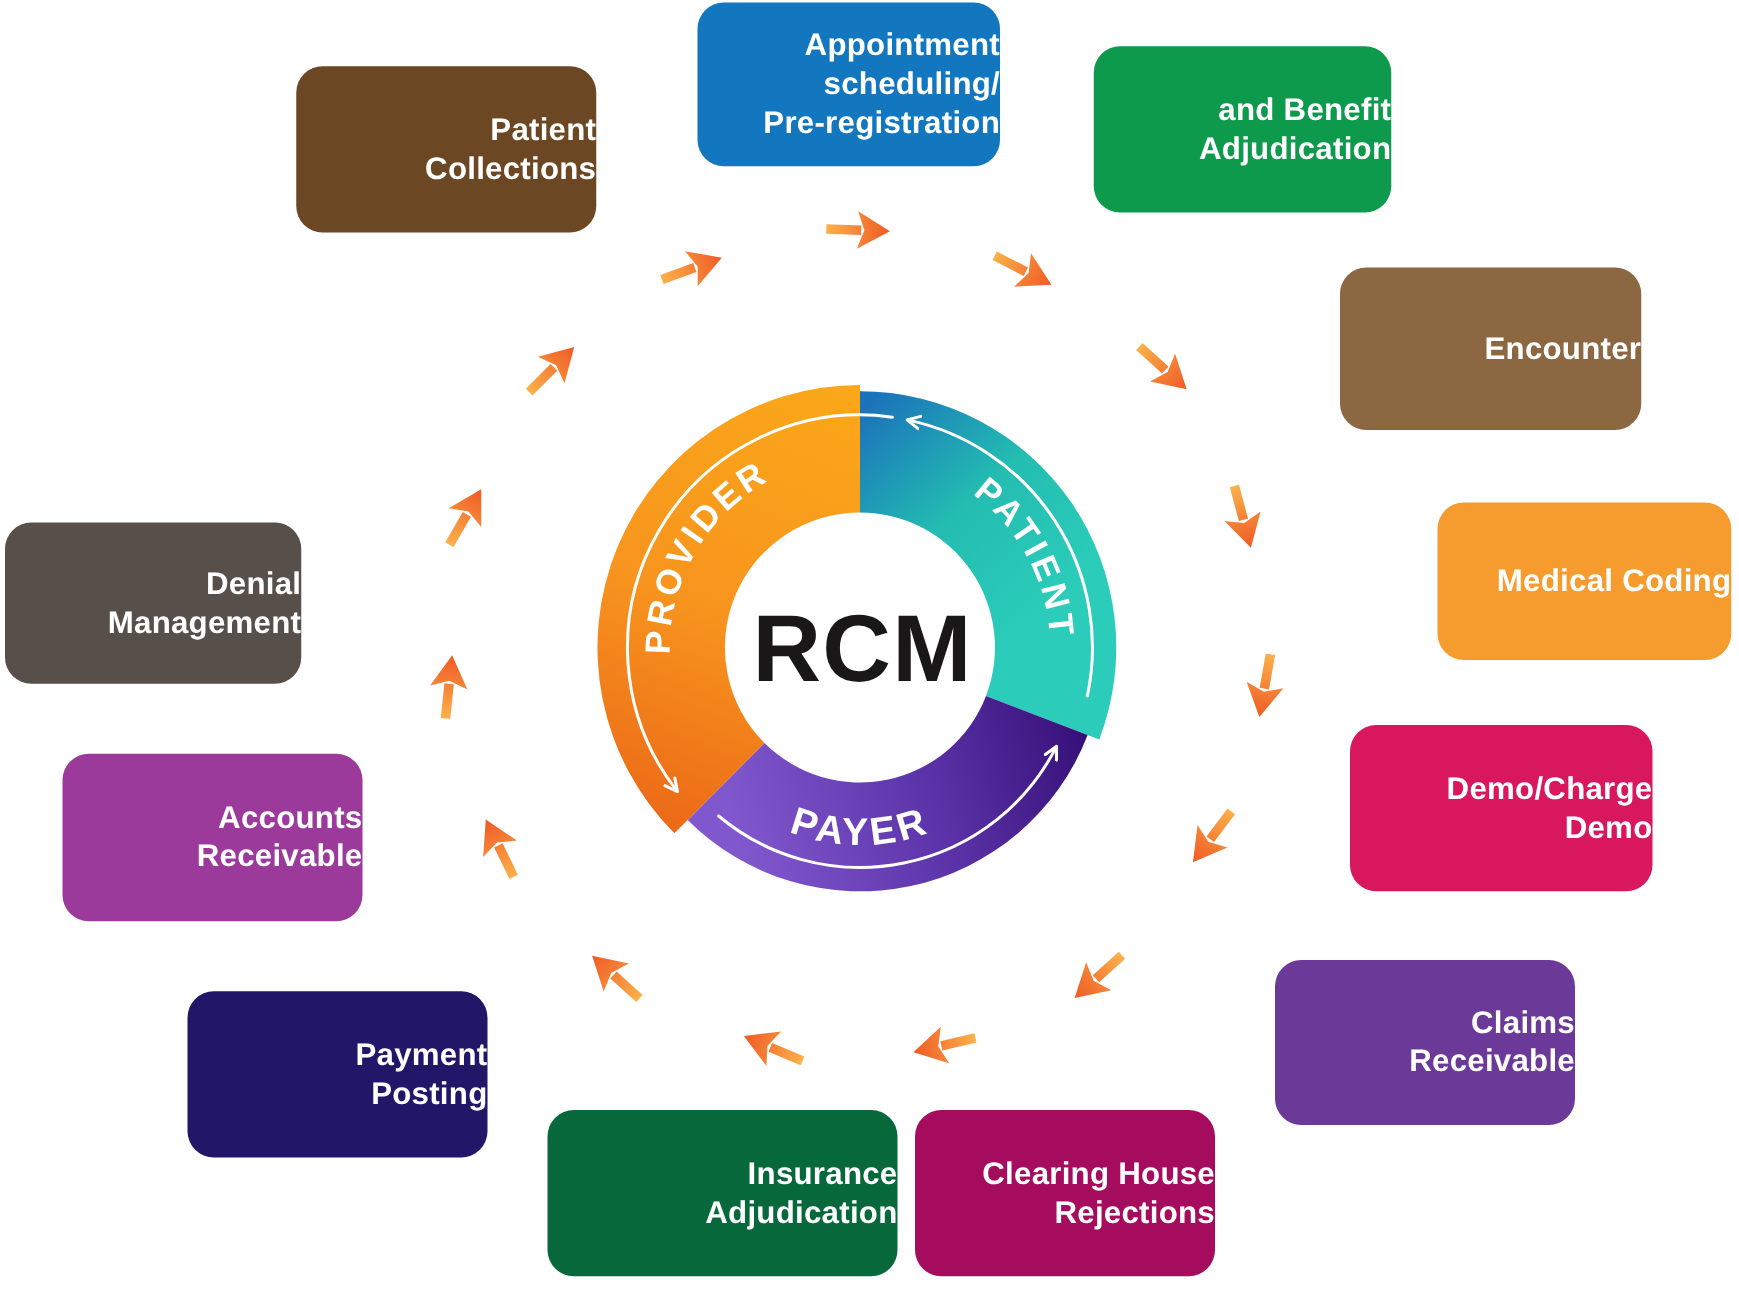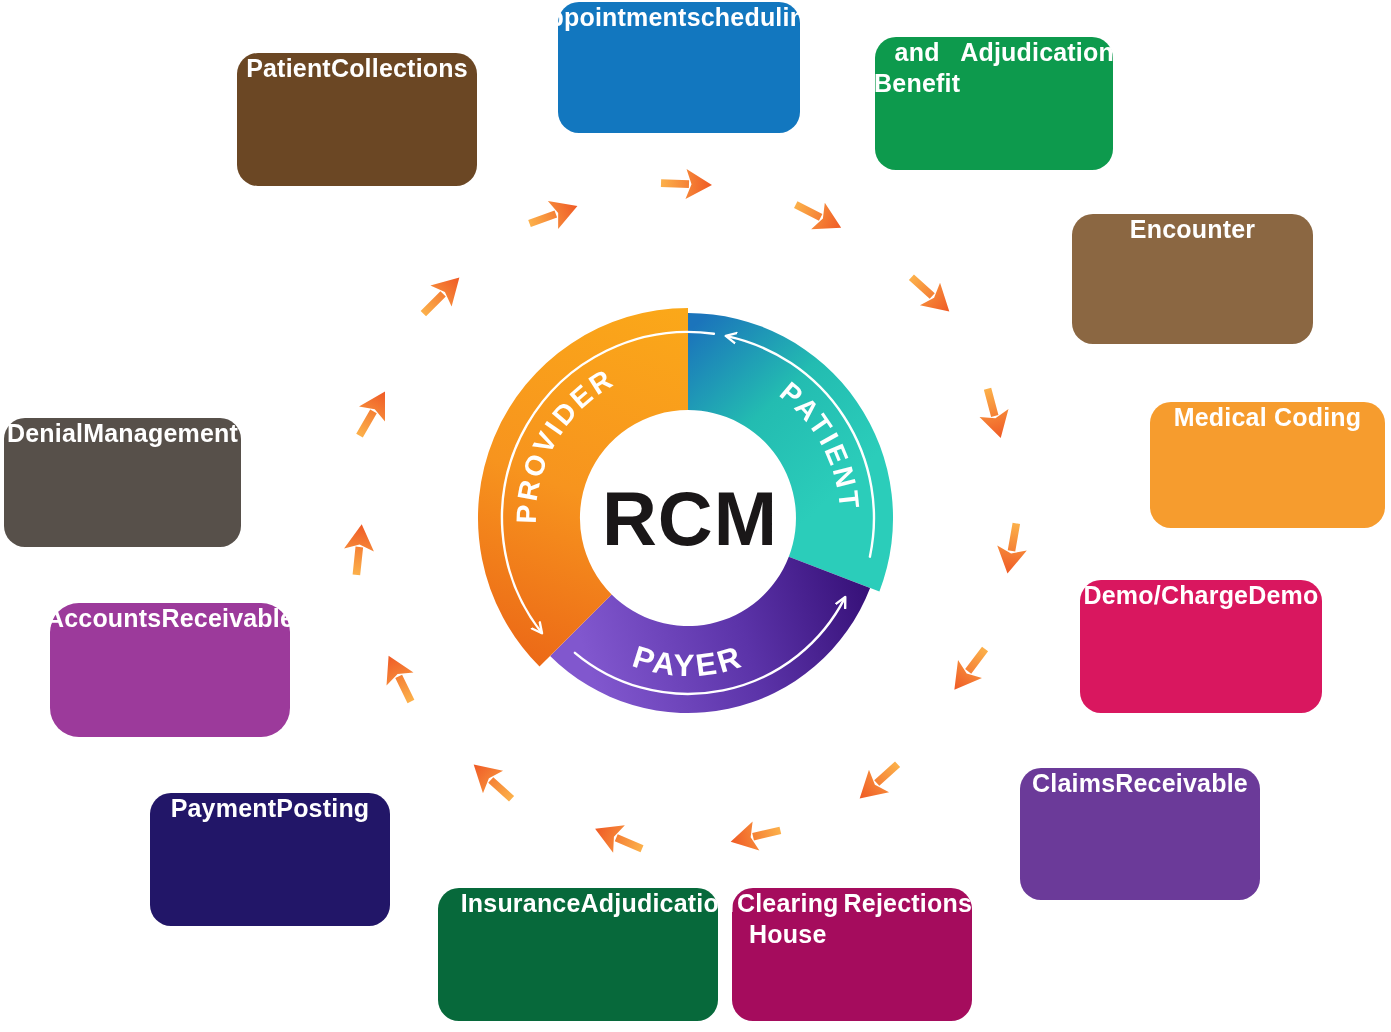--- a/index.html
+++ b/index.html
@@ -3,21 +3,21 @@
 <meta charset="utf-8">
 <style>
   html,body { margin:0; padding:0; background:#ffffff; }
   .stage {
     position:relative; width:1391px; height:1032px; overflow:hidden;
     background:#ffffff; font-family:"Liberation Sans", sans-serif;
   }
   .wheel-svg { position:absolute; left:0; top:0; }
   .box {
     position:absolute; border-radius:21px;
-    display:flex; flex-direction:row; justify-content:center; align-items:flex-start;
+    display:flex; flex-direction:column; justify-content:center; align-items:flex-end;
     color:#ffffff; font-size:25px; font-weight:700; line-height:31px;
     text-align:center; letter-spacing:0.2px;
   }
   .box span { display:block; }
   .arc-label { font-size:28px; font-weight:700; fill:#ffffff; letter-spacing:3px; }
   .arc-label-payer { font-size:31px; font-weight:700; fill:#ffffff; letter-spacing:3px; }
   .rcm-text { font-size:76px; font-weight:700; letter-spacing:1px; }
 </style>
 </head>
 <body>
@@ -92,20 +92,21 @@
     <use href="#flowArrow" transform="translate(400,679) rotate(244)"></use>
     <use href="#flowArrow" transform="translate(359,550) rotate(276)"></use>
     <use href="#flowArrow" transform="translate(372,414) rotate(300)"></use>
     <use href="#flowArrow" transform="translate(441,296) rotate(315)"></use>
     <use href="#flowArrow" transform="translate(553,215) rotate(340)"></use>
   </svg>
 
   <div class="box" style="left: 558px; top: 2px; width: 242px; height: 131px; background: rgb(18, 119, 191);">
     <span>Appointment</span>
     <span>scheduling/</span>
+    <span>Pre-registration</span>
   </div>
 
   <div class="box" style="left: 875px; top: 37px; width: 238px; height: 133px; background: rgb(13, 154, 77);">
     <span>and Benefit</span>
     <span>Adjudication</span>
   </div>
 
   <div class="box" style="left: 1072px; top: 214px; width: 241px; height: 130px; background: rgb(139, 103, 66);">
     <span>Encounter</span>
   </div>
@@ -132,21 +133,21 @@
   <div class="box" style="left: 438px; top: 888px; width: 241px; height: 133px; background: rgb(7, 105, 59); padding-left: 39px;">
     <span>Insurance</span>
     <span>Adjudication</span>
   </div>
 
   <div class="box" style="left: 150px; top: 793px; width: 240px; height: 133px; background: rgb(34, 22, 104);">
     <span>Payment</span>
     <span>Posting</span>
   </div>
 
-  <div class="box" style="left: 50px; top: 603px; width: 240px; height: 134px; background: rgb(156, 58, 155); border-radius: 29px;">
+  <div class="box" style="left: 50px; top: 603px; width: 240px; height: 134px; background: rgb(156, 58, 155);">
     <span>Accounts</span>
     <span>Receivable</span>
   </div>
 
   <div class="box" style="left: 4px; top: 418px; width: 237px; height: 129px; background: rgb(87, 80, 74);">
     <span>Denial</span>
     <span>Management</span>
   </div>
 
 

